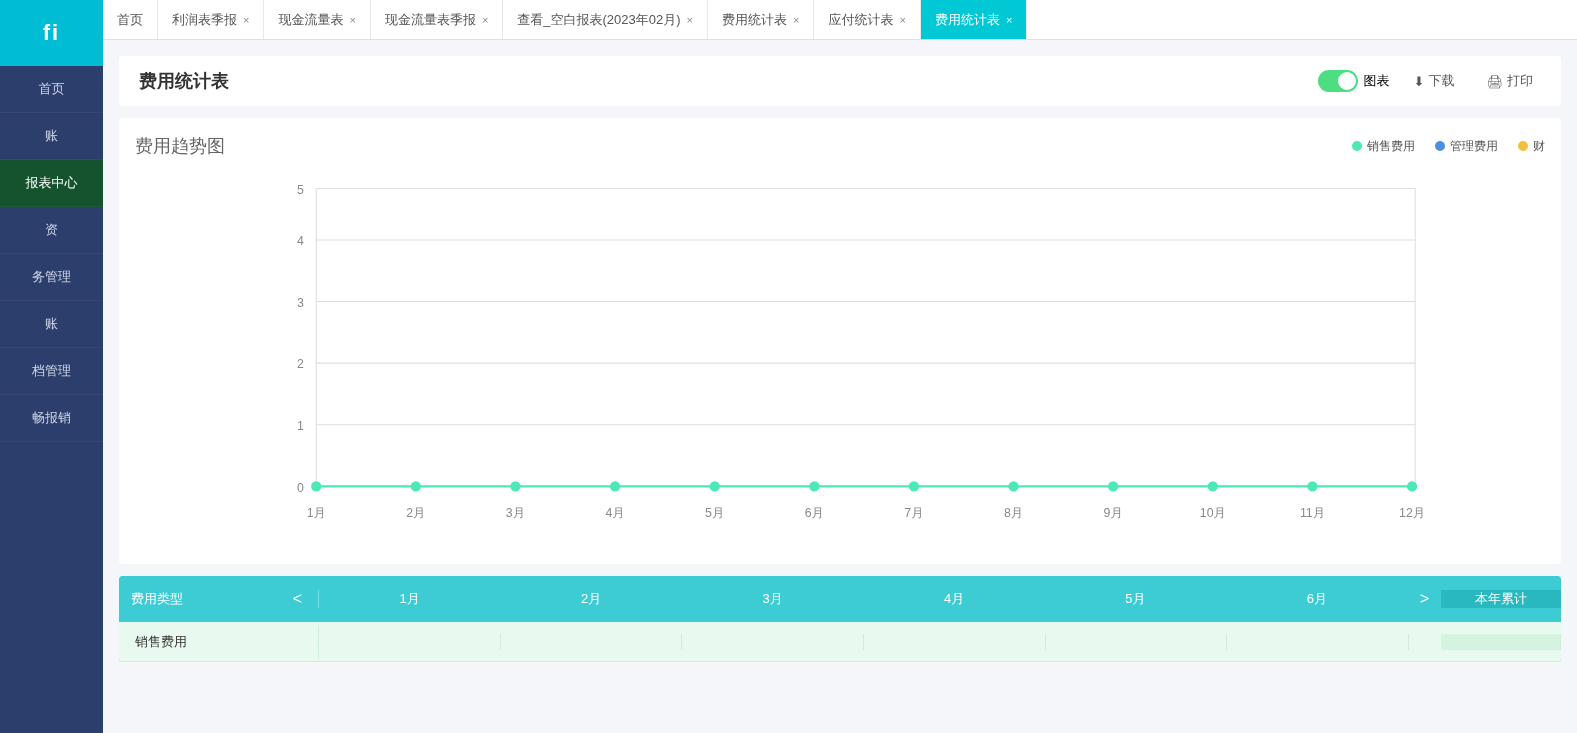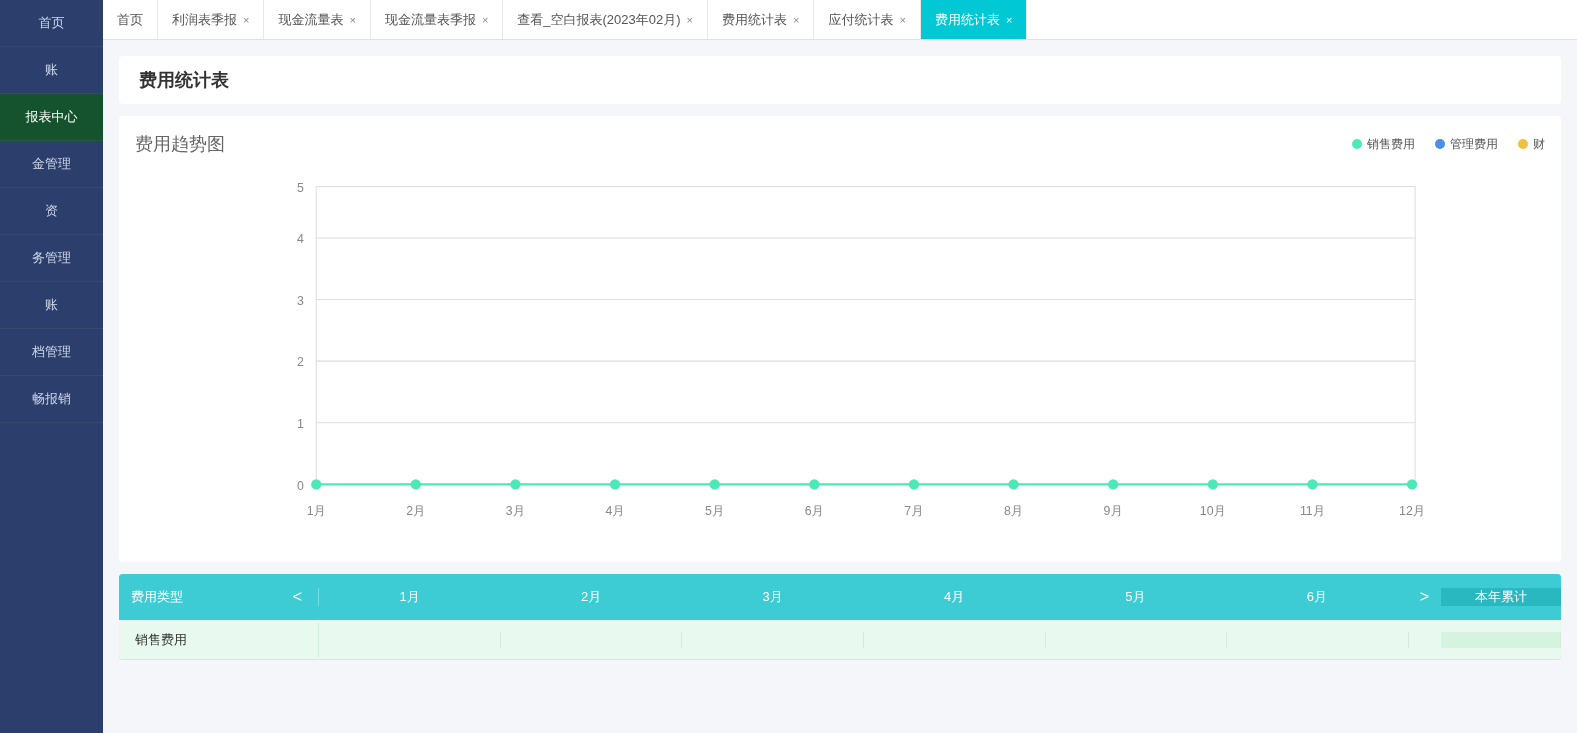--- a/index.html
+++ b/index.html
@@ -246,24 +246,24 @@
     }
     .td-cell.last-cell {
       flex: 0 0 120px;
       background: #d4f4e0;
     }
   </style>
 </head>
 <body>
 
 <div class="sidebar">
+  <div class="sidebar-logo">fi</div>
   <div class="sidebar-item">首页</div>
   <div class="sidebar-item">账</div>
   <div class="sidebar-item active">报表中心</div>
-  <div class="sidebar-item">金管理</div>
   <div class="sidebar-item">资</div>
   <div class="sidebar-item">务管理</div>
   <div class="sidebar-item">账</div>
   <div class="sidebar-item">档管理</div>
   <div class="sidebar-item">畅报销</div>
 </div>
 
 <div class="main">
 
   <div class="tab-bar">
@@ -297,20 +297,34 @@
     <div class="tab active">
       <span>费用统计表</span>
       <span class="close-btn">×</span>
     </div>
   </div>
 
   <div class="content">
 
     <div class="page-header">
       <span class="page-title">费用统计表</span>
+      <div class="header-actions">
+        <div class="toggle-wrap">
+          <div class="toggle"></div>
+          <span>图表</span>
+        </div>
+        <div class="action-btn">
+          <span>⬇</span>
+          <span>下载</span>
+        </div>
+        <div class="action-btn">
+          <span>🖨</span>
+          <span>打印</span>
+        </div>
+      </div>
     </div>
 
     <div class="chart-section">
       <div class="chart-header">
         <span class="chart-title">费用趋势图</span>
         <div class="chart-legend">
           <div class="legend-item">
             <div class="legend-dot" style="background:#4de8b8;"></div>
             <span>销售费用</span>
           </div>

